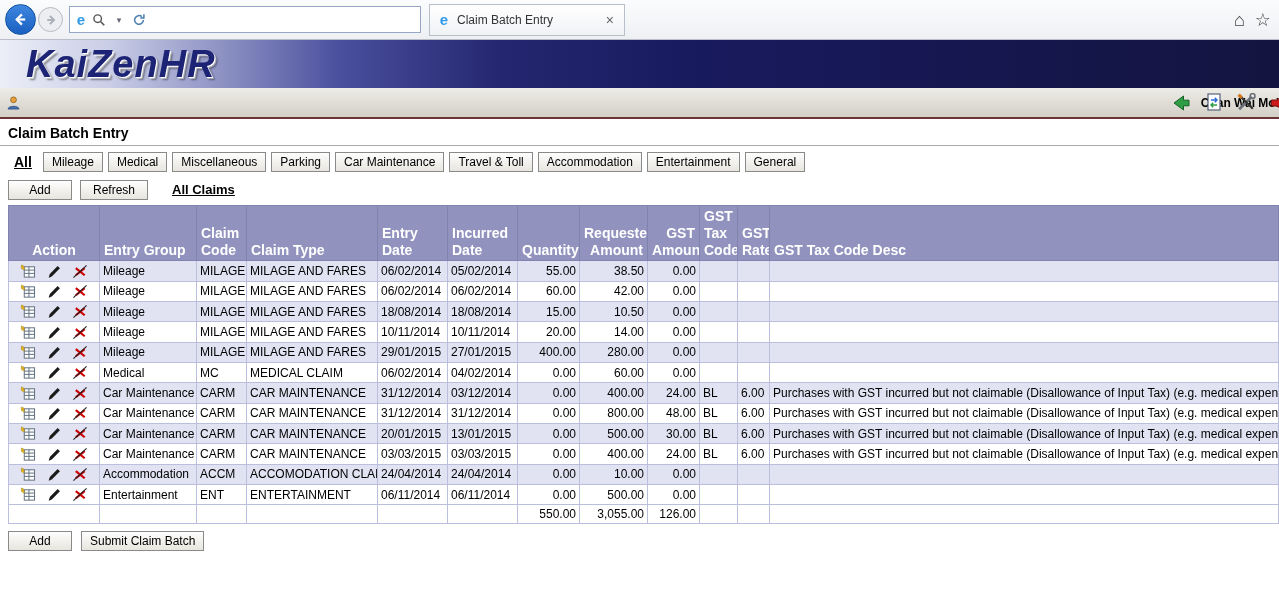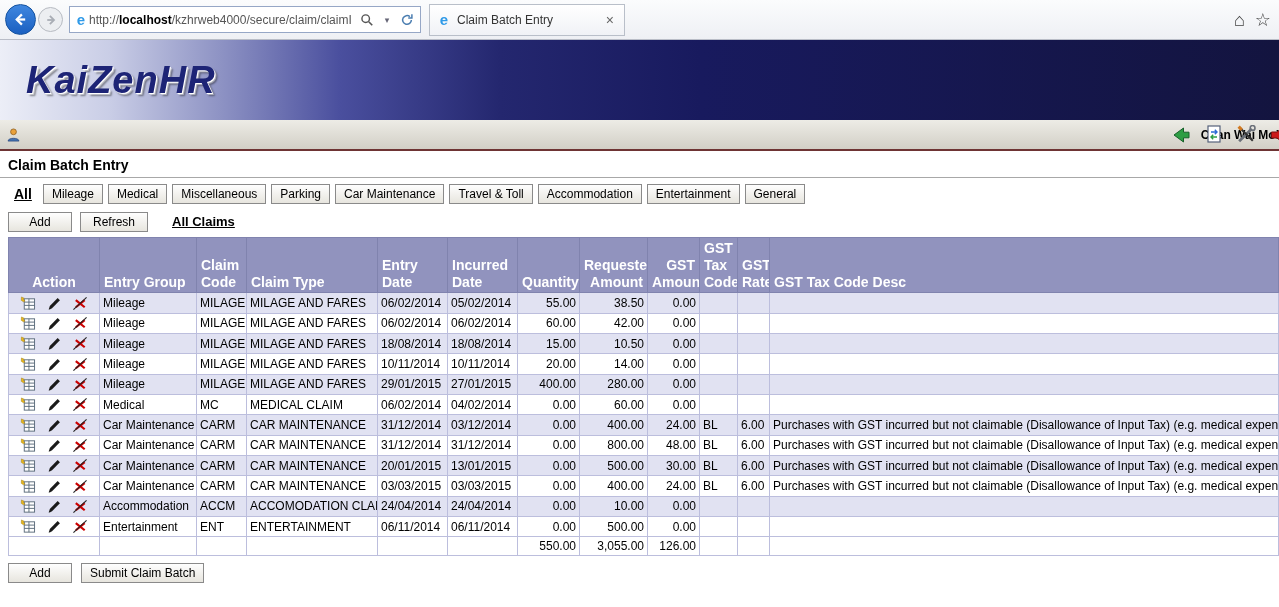--- a/index.html
+++ b/index.html
@@ -23,21 +23,21 @@
   .caret { font-size:9px; color:#667; }
   .tab { display:flex; align-items:center; height:32px; width:196px; margin-left:8px; padding:0 6px;
     background:linear-gradient(#ffffff,#f0f2f6); border:1px solid #b9bfc9; cursor:pointer; }
   .tab-title { flex:1; font-size:12px; color:#333; white-space:nowrap; overflow:hidden; margin-left:5px; }
   .tab-close { font-size:14px; color:#666; padding:0 4px; cursor:pointer; }
   .chrome-spacer { flex:1; }
   .chrome-right { display:flex; align-items:center; gap:10px; padding-right:8px; }
   .glyph-btn { font-size:18px; color:#444; cursor:pointer; line-height:1; }
 
   
-  .banner { height:80px; display:flex; align-items:center;
+  .banner { height:48px; display:flex; align-items:center;
     background:linear-gradient(90deg,#eceef7 0px,#c9cde6 110px,#8e93c4 220px,#4a4f9e 340px,#24276f 500px,#181a5e 700px,#13143f 100%); }
   .logo { margin-left:26px; font-size:38px; font-style:italic; font-weight:bold; letter-spacing:1px;
     color:#1d2476; text-shadow:1px 1px 0 #ffffff, 2px 2px 1px rgba(255,255,255,.55), 3px 3px 2px rgba(0,0,0,.45); }
 
   
   .userbar { height:31px; background:linear-gradient(#edece6,#d2cfc6); border-bottom:2px solid #6e3434;
     display:flex; align-items:center; position:relative;justify-content:space-between; }
   .user-ico { margin-left:6px; display:flex; align-items:center; }
   .username { font-size:12px; font-weight:bold; color:#000; margin-left:6px; }
   .userbar-icons { position:absolute; right:0; top:0; height:29px; display:flex; align-items:center; gap:13px; }
@@ -83,21 +83,20 @@
   </div>
   <div class="nav-circle btn-fwd">
     <svg width="12" height="12" viewBox="0 0 16 16">
       <path d="M6.5 2.5 L12 8 L6.5 13.5" stroke="#a9adb5" stroke-width="2.4" fill="none"></path>
       <line x1="3" y1="8" x2="12" y2="8" stroke="#a9adb5" stroke-width="2.4"></line>
     </svg>
   </div>
 
   <div class="addr">
     <span class="e-glyph">e</span>
-    <span class="url"><span>http://</span><b>localhost</b><span>/kzhrweb4000/secure/claim/claimI</span></span>
     <span class="addr-ico">
       <svg width="14" height="14" viewBox="0 0 16 16">
           <circle cx="6.5" cy="6.5" r="4.3" fill="none" stroke="#555" stroke-width="1.6"></circle>
           <line x1="10" y1="10" x2="14" y2="14" stroke="#555" stroke-width="1.8"></line>
         </svg>
     </span>
     <span class="addr-ico caret">▾</span>
     <span class="addr-ico">
       <svg width="14" height="14" viewBox="0 0 16 16">
           <path d="M13 8 a5 5 0 1 1 -1.7 -3.8" fill="none" stroke="#4a7db0" stroke-width="1.7"></path>

